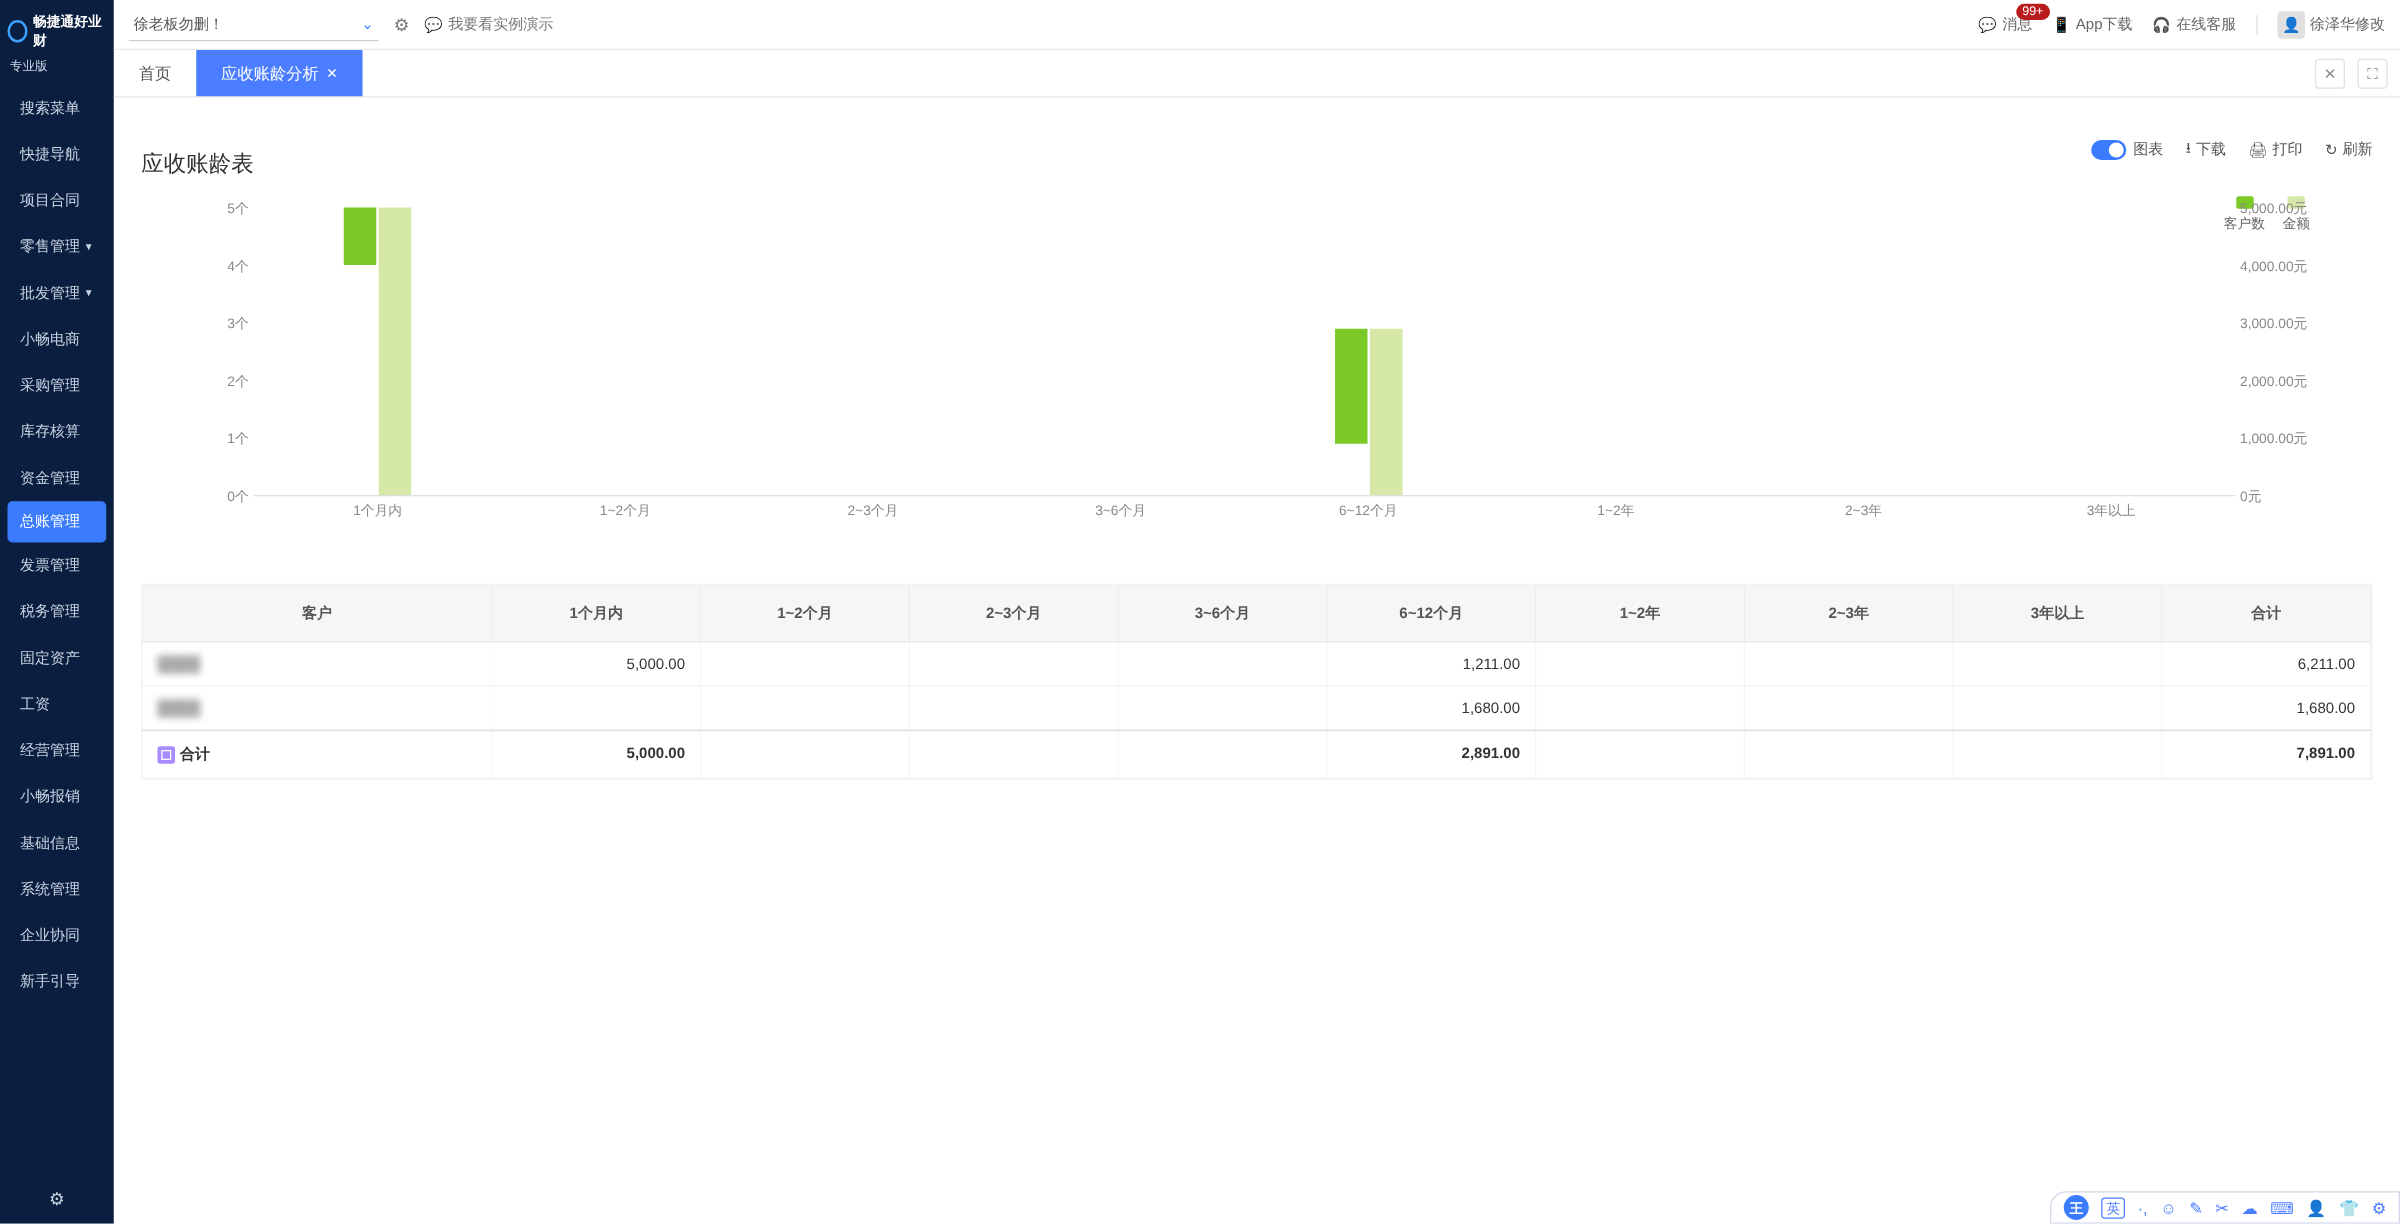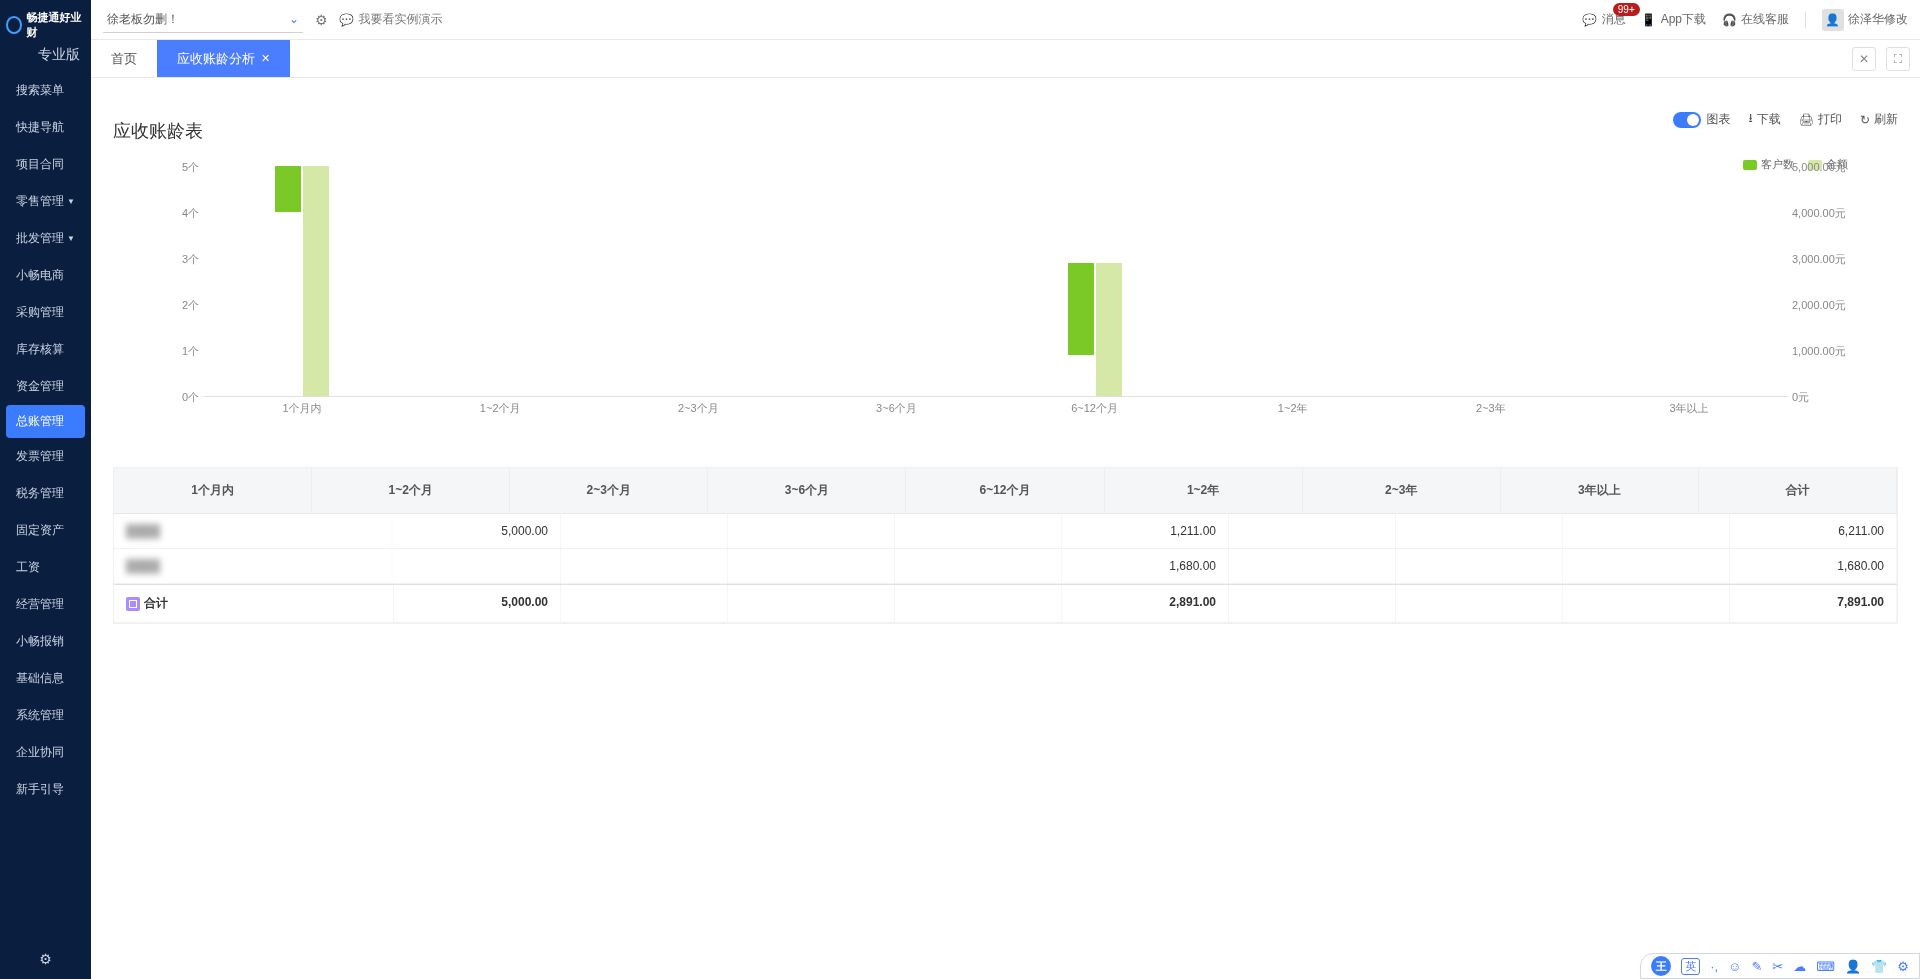--- a/index.html
+++ b/index.html
@@ -3,21 +3,21 @@
 <meta charset="utf-8">
 <style>
 * { margin: 0; padding: 0; box-sizing: border-box; font-family: "Microsoft YaHei", Arial, sans-serif; }
 body { width: 1920px; height: 979px; overflow: hidden; background: #fff; font-size: 12px; color: #333; position: relative; }
 
 
 .sidebar { position: absolute; left: 0; top: 0; width: 91px; height: 100%; background: #0a1e3f; color: #c9d3e2; display: flex; flex-direction: column; }
 .logo { padding: 10px 6px 6px; display: flex; align-items: center; gap: 4px; }
 .logo-icon { width: 18px; height: 18px; border-radius: 50%; border: 2px solid #3da1ff; display: flex; align-items: center; justify-content: center; }
 .logo-text { font-size: 11px; color: #fff; font-weight: bold; }
-.logo-sub { font-size: 14px; color: #c9d3e2; padding-left: 8px; padding-bottom: 8px; margin-left: 30px; }
+.logo-sub { font-size: 10px; color: #c9d3e2; padding-left: 8px; padding-bottom: 8px; }
 .nav { flex: 1; overflow: hidden; }
 .nav-item { padding: 10px 16px; font-size: 12px; cursor: pointer; display: flex; align-items: center; justify-content: space-between; }
 .nav-item.active { background: #3b7cff; color: #ffffff; border-radius: 4px; margin: 0 6px; padding: 8px 10px; }
 .nav-caret { font-size: 8px; }
 .gear { text-align: center; padding: 12px 0; font-size: 14px; }
 
 
 .topbar { position: absolute; left: 91px; top: 0; right: 0; height: 40px; border-bottom: 1px solid #e8e8e8; display: flex; align-items: center; padding: 0 12px; }
 .org-select { width: 200px; height: 26px; border-bottom: 1px solid #d0d0d0; display: flex; align-items: center; justify-content: space-between; font-size: 12px; color: #555; padding: 0 4px; }
 .org-gear { margin: 0 12px; color: #777; font-size: 14px; }
@@ -43,21 +43,21 @@
 .page-actions { margin-left: auto; display: flex; align-items: center; gap: 18px; color: #555; font-size: 12px; }
 .action { display: flex; align-items: center; gap: 4px; cursor: pointer; }
 .toggle-wrap { display: flex; align-items: center; gap: 6px; }
 .toggle { width: 28px; height: 16px; background: #3b7cff; border-radius: 8px; position: relative; cursor: pointer; }
 .toggle-dot { width: 12px; height: 12px; background: #fff; border-radius: 50%; position: absolute; top: 2px; right: 2px; }
 
 
 .chart-box { background: #fff; padding: 10px 50px 30px; position: relative; }
 .chart-title { font-size: 12px; color: #888; margin-bottom: 8px; padding-left: 10px; }
 .legend { position: absolute; top: 0; right: 50px; display: flex; gap: 14px; font-size: 11px; color: #666; align-items: center; }
-.lg { display: flex; align-items: center; gap: 4px; }
+.lg { display: flex; align-items: center; gap: 4px; flex-direction: column; }
 .lg-box { width: 14px; height: 10px; border-radius: 2px; }
 .lg-box.c1 { background: #7bc926; }
 .lg-box.c2 { background: #d5e8a8; }
 .chart-area { position: relative; height: 230px; margin-left: 40px; margin-right: 60px; }
 .y-left { position: absolute; left: -40px; top: 0; height: 100%; width: 36px; }
 .y-tick { position: absolute; right: 0; font-size: 11px; color: #888; transform: translateY(-50%); }
 .y-right { position: absolute; right: -70px; top: 0; height: 100%; width: 66px; }
 .y-tick-r { position: absolute; left: 0; font-size: 11px; color: #888; transform: translateY(-50%); }
 .plot { position: absolute; left: 0; right: 0; top: 0; bottom: 0; border-bottom: 1px solid #e0e0e0; }
 .bar-group { position: absolute; bottom: 0; width: 60px; display: flex; gap: 2px; justify-content: center; }
@@ -306,20 +306,21 @@
           <div class="x-lab" style="left: 56.25%;">6~12个月</div>
           <div class="x-lab" style="left: 68.75%;">1~2年</div>
           <div class="x-lab" style="left: 81.25%;">2~3年</div>
           <div class="x-lab" style="left: 93.75%;">3年以上</div>
         </div>
     </div>
   </div>
 
   <div class="tbl">
     <div class="thead" id="thead">
+        <div class="th col-customer">客户</div>
         <div class="th col-n">1个月内</div>
         <div class="th col-n">1~2个月</div>
         <div class="th col-n">2~3个月</div>
         <div class="th col-n">3~6个月</div>
         <div class="th col-n">6~12个月</div>
         <div class="th col-n">1~2年</div>
         <div class="th col-n">2~3年</div>
         <div class="th col-n">3年以上</div>
         <div class="th col-n">合计</div>
       </div>

